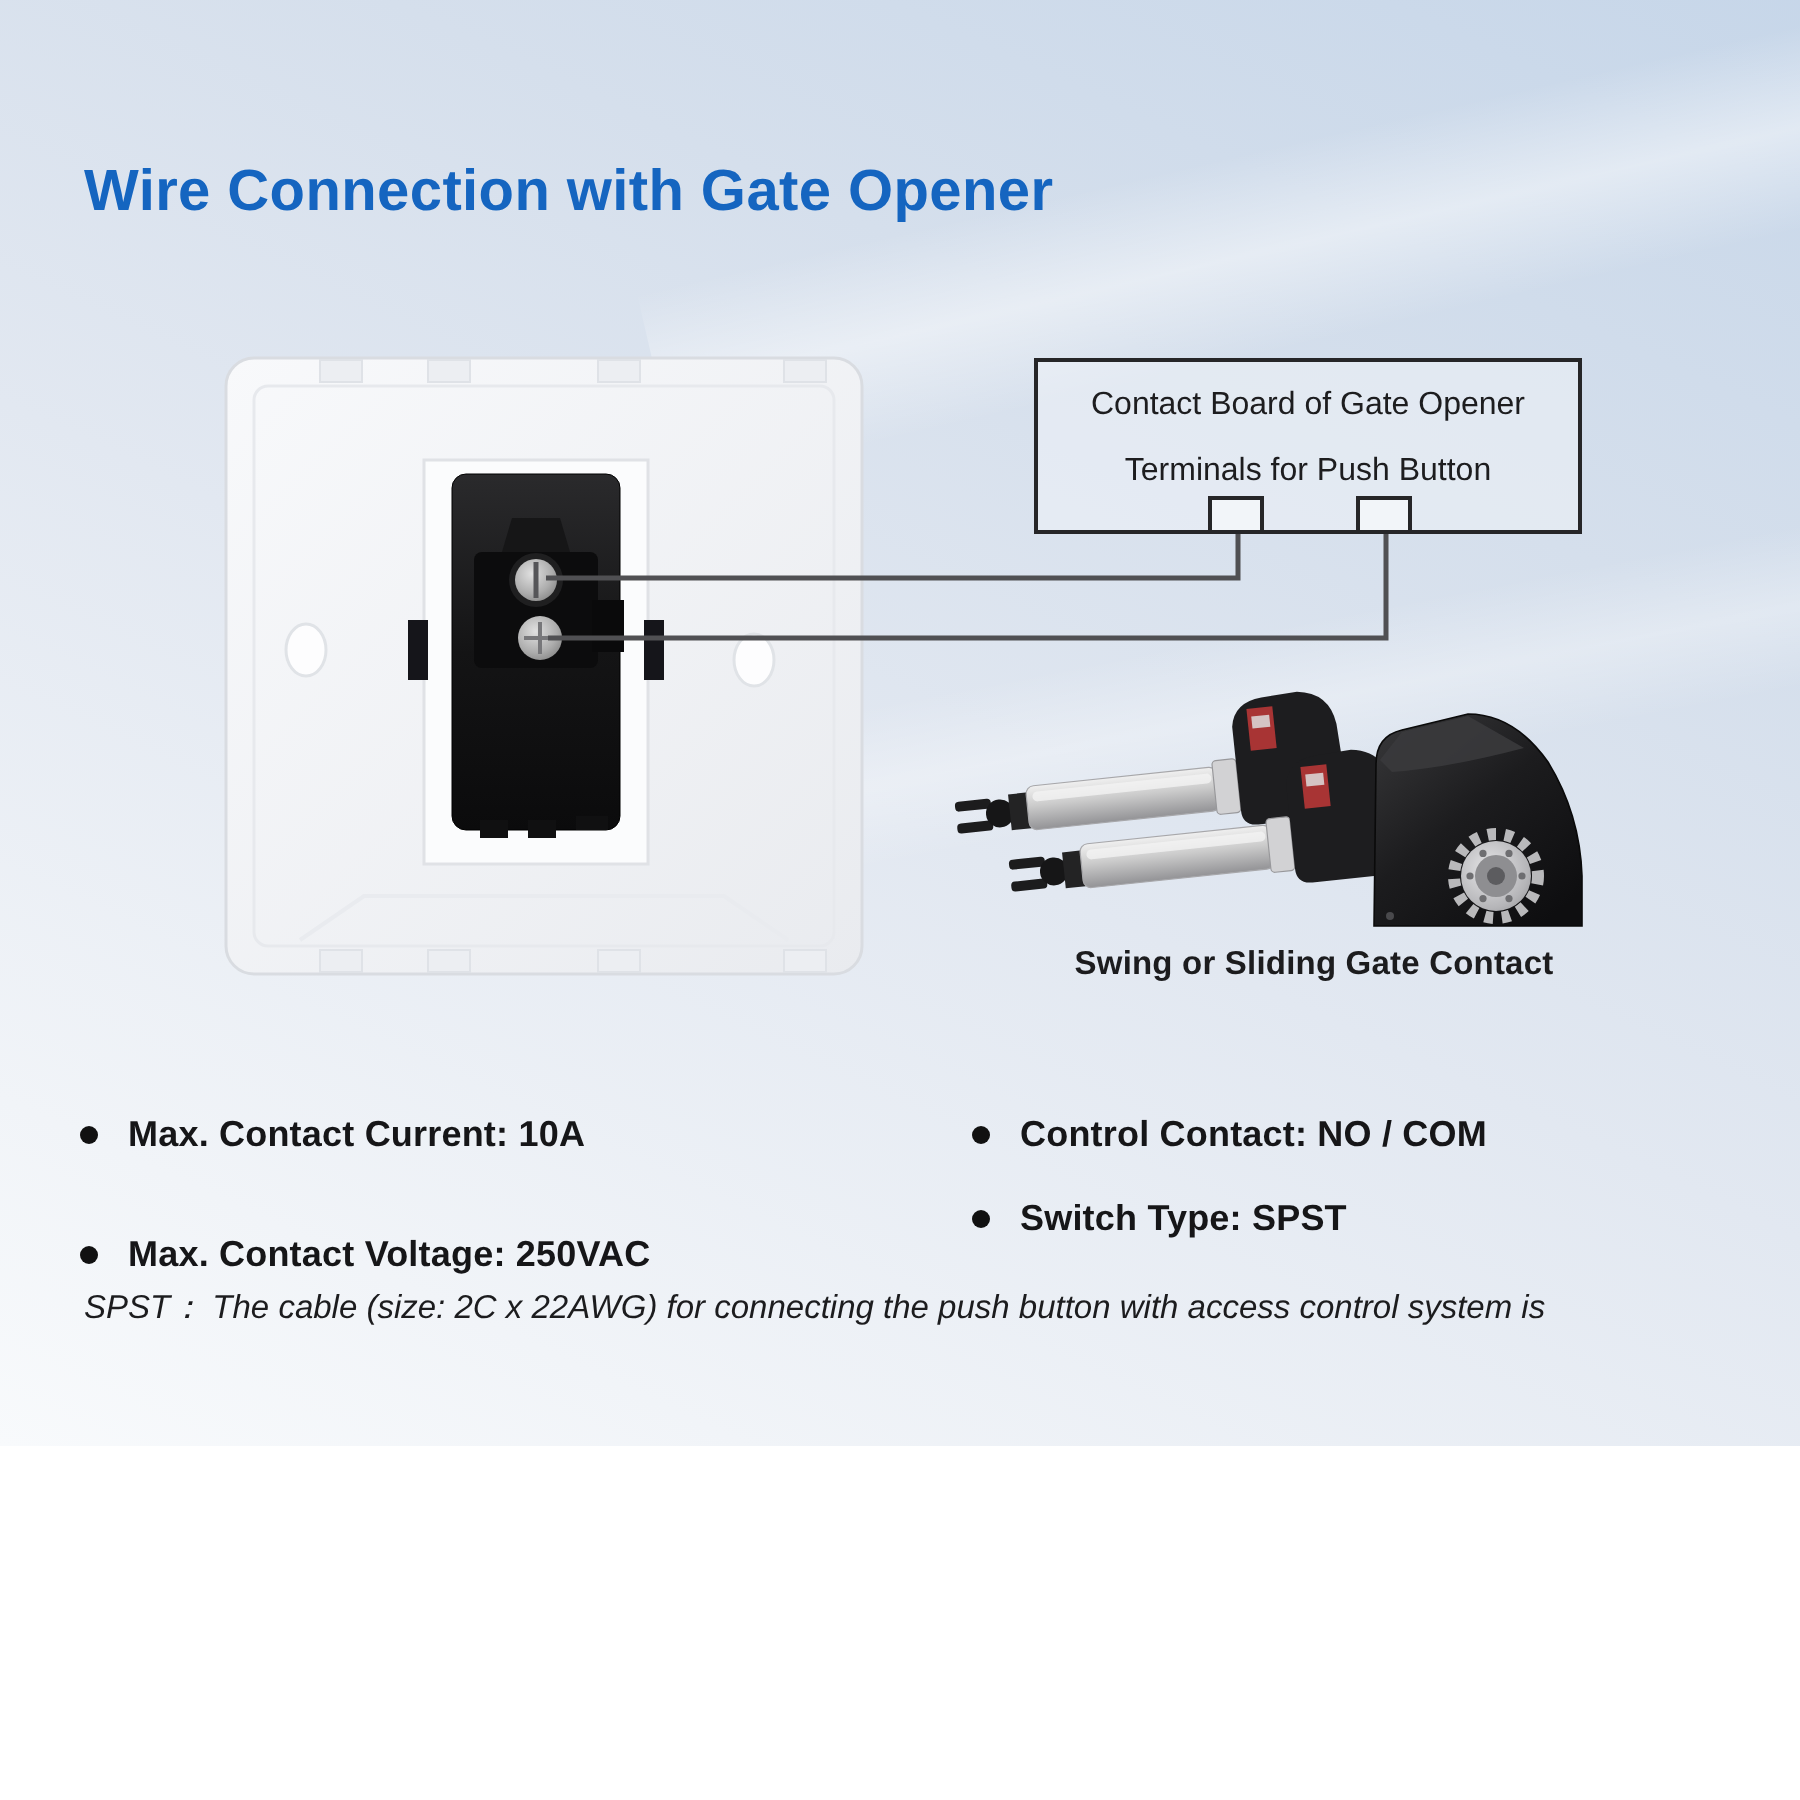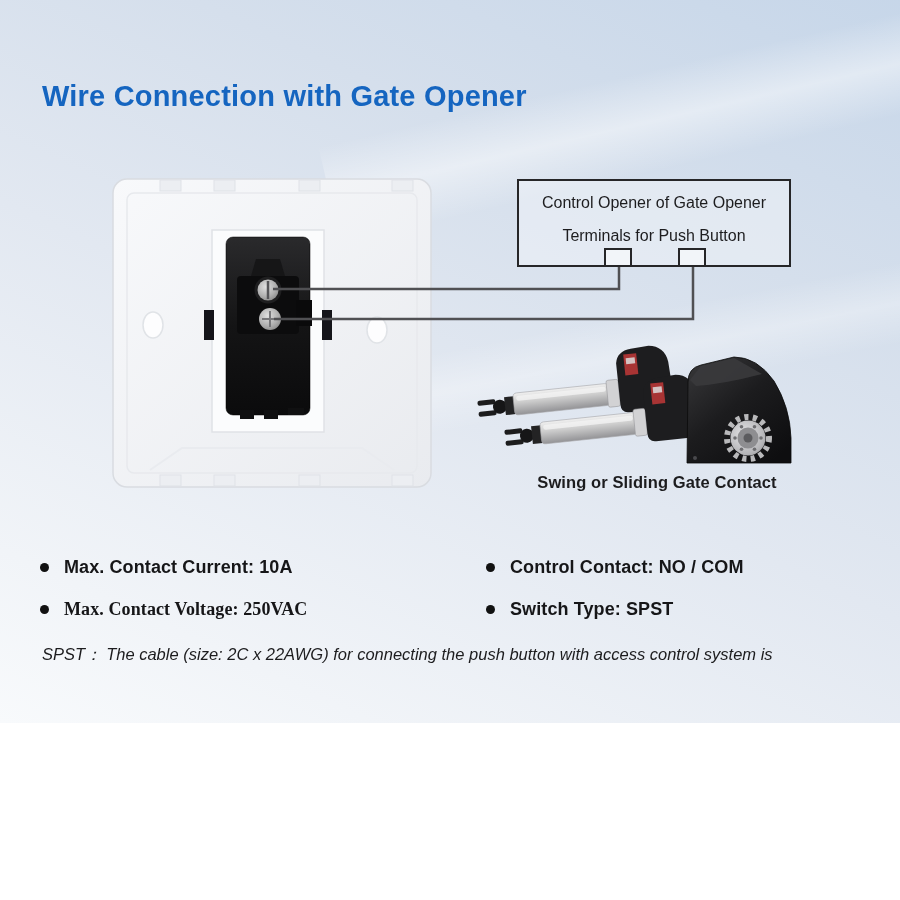--- a/index.html
+++ b/index.html
@@ -29,21 +29,21 @@
   .board-line1{position:absolute;left:0;top:12px;width:100%;line-height:22px;}
   .board-line2{position:absolute;left:0;top:45px;width:100%;line-height:22px;}
   .opener-caption{
     position:absolute;left:497px;top:473px;width:320px;text-align:center;
     font-size:16.5px;font-weight:700;color:#1c1c1e;letter-spacing:.1px;
   }
   .spec-item{position:absolute;height:24px;display:flex;align-items:center;gap:15px;}
   .spec-item .bullet-dot{width:9px;height:9px;border-radius:50%;background:#111;flex:0 0 auto;}
   .spec-item .spec-label{font-size:18px;font-weight:600;color:#161618;letter-spacing:.1px;white-space:nowrap;text-align:right;}
   .spec-1{left:40px;top:555px;}
-  .spec-2{left:40px;top:597px;font-family:Liberation Serif, serif;}
+  .spec-2{left:40px;top:615px;}
   .spec-3{left:486px;top:555px;}
   .spec-4{left:486px;top:597px;}
   .note-block{
     position:absolute;left:42px;top:640px;width:815px;
     font-size:16.5px;font-style:italic;font-weight:500;color:#1c1c1e;line-height:29px;
   }
   .bottom-section{
     position:absolute;left:0;top:723px;width:900px;height:177px;background:#ffffff;
   }
 </style>
@@ -179,21 +179,21 @@
           <circle cx="741.5" cy="449.3" r="1.8" fill="#6e6e71"></circle>
           <circle cx="735" cy="438" r="1.8" fill="#6e6e71"></circle>
           <circle cx="741.5" cy="426.7" r="1.8" fill="#6e6e71"></circle>
           <circle cx="754.5" cy="426.7" r="1.8" fill="#6e6e71"></circle>
         </g>
         <circle cx="695" cy="458" r="2" fill="#49494c"></circle>
       </g>
     </svg>
 
     <div class="board-text">
-      <div class="board-line1">Control Opener of Gate Opener</div>
+      <div class="board-line1">Contact Board of Gate Opener</div>
       <div class="board-line2">Terminals for Push Button</div>
     </div>
 
     <div class="opener-caption">Swing or Sliding Gate Contact</div>
 
     <div class="spec-item spec-1">
       <span class="bullet-dot"></span>
       <span class="spec-label">Max. Contact Current: 10A</span>
     </div>
     <div class="spec-item spec-2">

